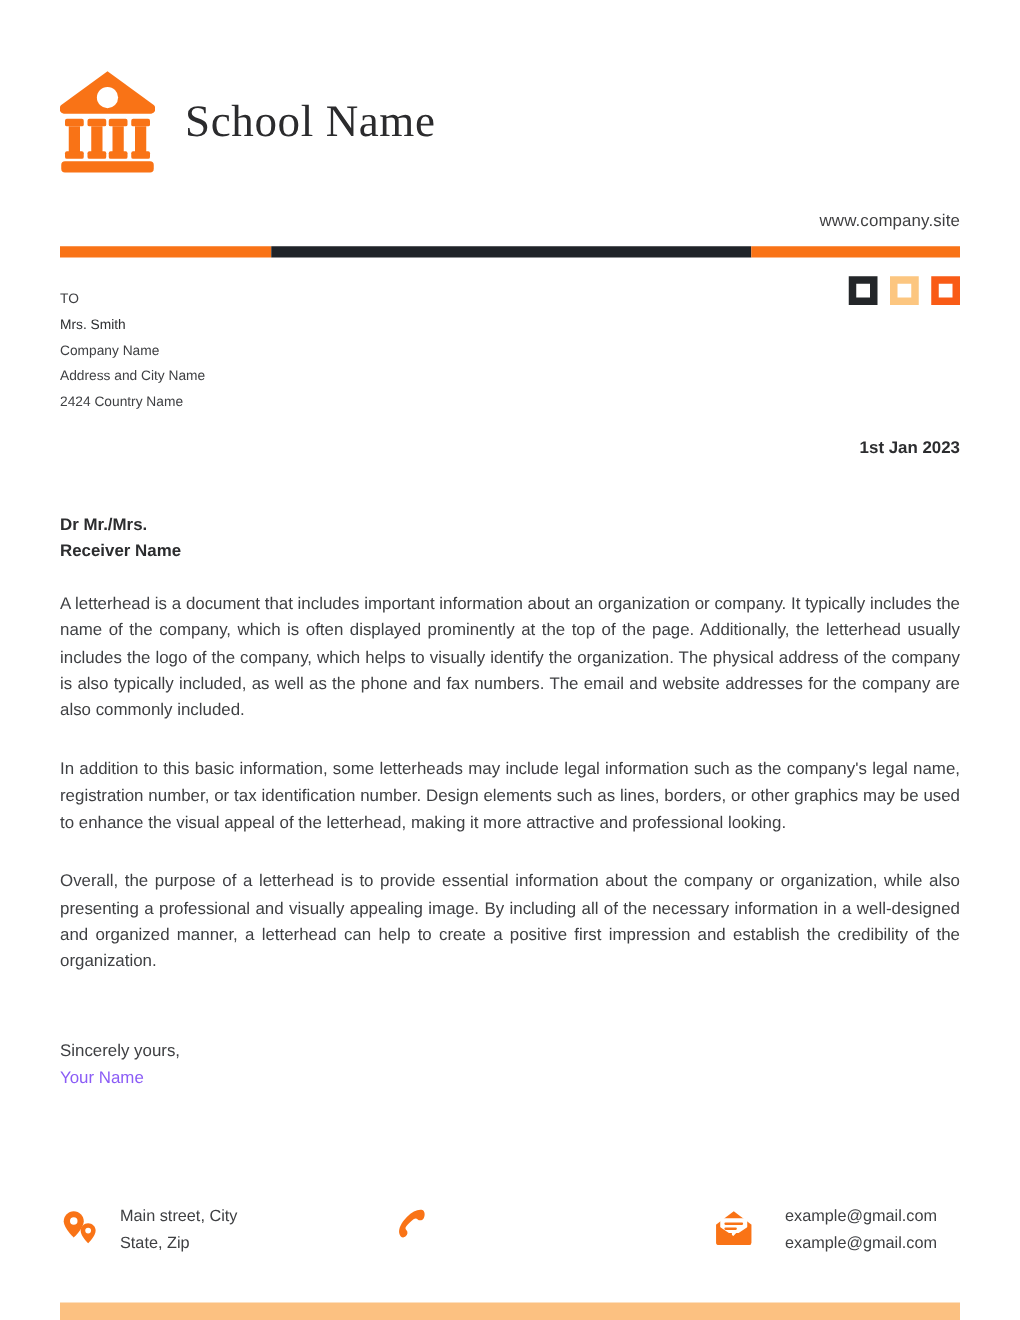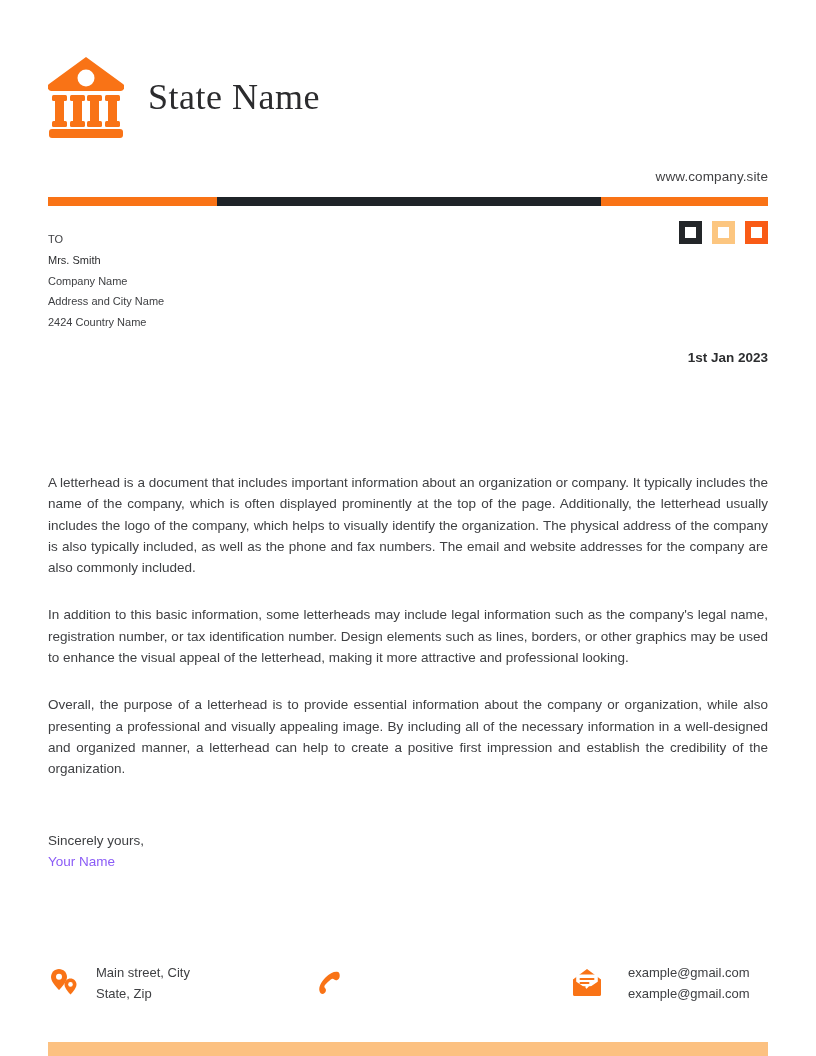--- a/index.html
+++ b/index.html
@@ -154,21 +154,21 @@
   }
   .signoff .bold { font-weight: 400; color: #8b5cf6; }
 
   
   .footer {
     position: absolute;
     left: 48px;
     top: 962px;
     width: 720px;
     display: flex;
-    align-items: center;
+    align-items: flex-start;
   }
   .contact {
     display: flex;
     align-items: center;
     flex: 0 0 auto;
   }
   .contact-1 { width: 262px; }
   .contact-2 { width: 260px; }
   .contact-3 { width: 198px; gap: 10px; }
   .contact .icon {
@@ -216,21 +216,21 @@
       <rect x="42" y="46" width="9" height="22" fill="#F97316"></rect>
       <rect x="60" y="46" width="9" height="22" fill="#F97316"></rect>
 
       <rect x="4" y="66" width="15" height="6" rx="1.5" fill="#F97316"></rect>
       <rect x="22" y="66" width="15" height="6" rx="1.5" fill="#F97316"></rect>
       <rect x="39" y="66" width="15" height="6" rx="1.5" fill="#F97316"></rect>
       <rect x="57" y="66" width="15" height="6" rx="1.5" fill="#F97316"></rect>
 
       <rect x="1" y="74" width="74" height="9" rx="3" fill="#F97316"></rect>
     </svg>
-    <div class="brand-title">State Name</div>
+    <div class="brand-title">School Name</div>
   </div>
 
   <div class="website">www.company.site</div>
 
   <div class="rule">
     <div class="rule-seg-1"></div>
     <div class="rule-seg-2"></div>
     <div class="rule-seg-3"></div>
   </div>
 
@@ -243,20 +243,24 @@
   <div class="to-block">
     <div class="label">TO</div>
     <div class="name">Mrs. Smith</div>
     <div class="line">Company Name</div>
     <div class="line">Address and City Name</div>
     <div class="line">2424 Country Name</div>
   </div>
 
   <div class="date">1st Jan 2023</div>
 
+  <div class="salutation">
+    <div>Dr Mr./Mrs.</div>
+    <div>Receiver Name</div>
+  </div>
 
   <div class="body-copy">
     <p>A letterhead is a document that includes important information about an organization or company. It typically includes the name of the company, which is often displayed prominently at the top of the page. Additionally, the letterhead usually includes the logo of the company, which helps to visually identify the organization. The physical address of the company is also typically included, as well as the phone and fax numbers. The email and website addresses for the company are also commonly included.</p>
     <p>In addition to this basic information, some letterheads may include legal information such as the company's legal name, registration number, or tax identification number. Design elements such as lines, borders, or other graphics may be used to enhance the visual appeal of the letterhead, making it more attractive and professional looking.</p>
     <p>Overall, the purpose of a letterhead is to provide essential information about the company or organization, while also presenting a professional and visually appealing image. By including all of the necessary information in a well-designed and organized manner, a letterhead can help to create a positive first impression and establish the credibility of the organization.</p>
   </div>
 
   <div class="signoff">
     <div>Sincerely yours,</div>
     <div class="bold">Your Name</div>

